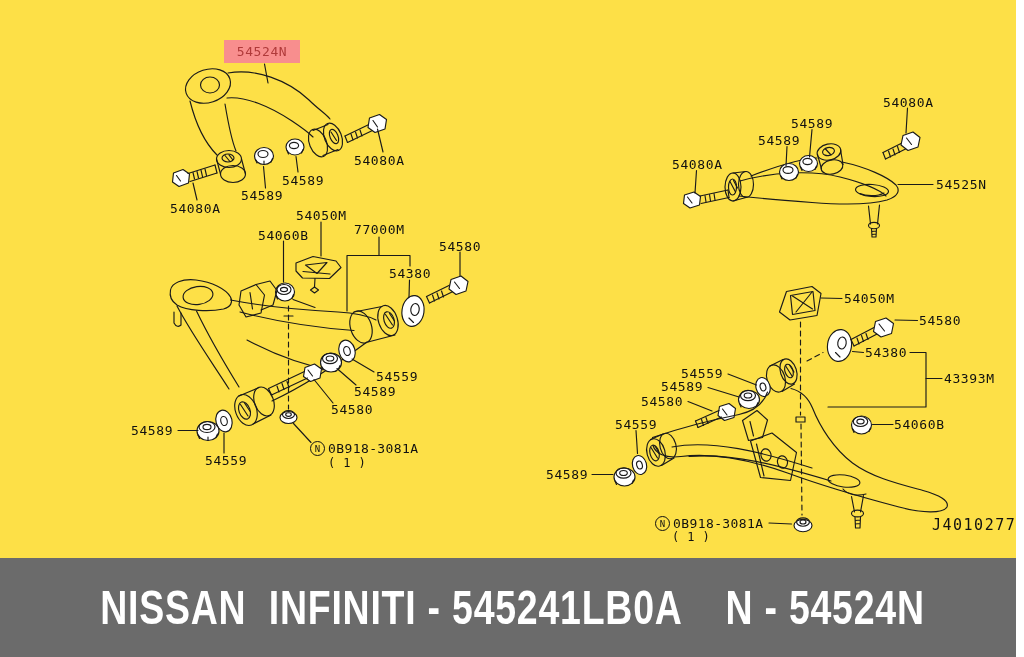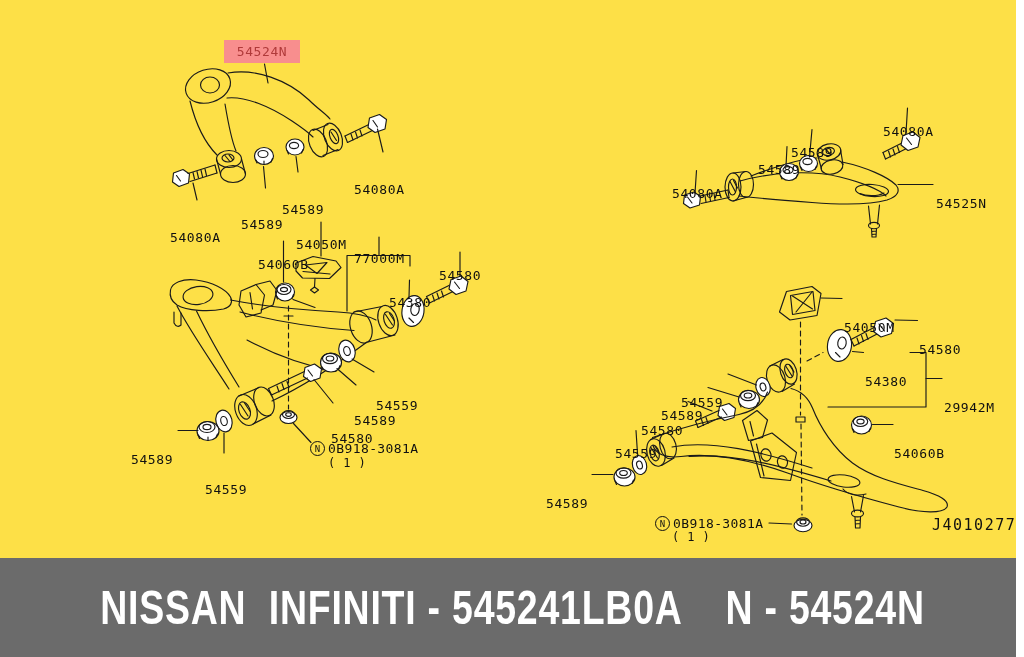--- a/index.html
+++ b/index.html
@@ -3,21 +3,21 @@
 <meta charset="utf-8">
 <style>
   html,body{margin:0;padding:0;background:#ffffff;}
   .stage{position:relative;width:1016px;height:657px;background:#fde047;overflow:hidden;
          font-family:"DejaVu Sans Mono",monospace;}
   svg.art{position:absolute;left:0;top:0;}
   svg.art path, svg.art line, svg.art ellipse, svg.art circle, svg.art polyline{
     stroke:#1a1a1a;stroke-width:1.15;fill:none;stroke-linecap:round;stroke-linejoin:round;}
   svg.art .solid{fill:#ffffff;}
   svg.art .dash{stroke-dasharray:5 4;}
-  .lbl{position:absolute;font-size:13px;letter-spacing:.6px;color:#111;white-space:nowrap;line-height:13px;margin-top:29px;}
+  .lbl{position:absolute;font-size:13px;letter-spacing:.6px;color:#111;white-space:nowrap;line-height:13px;}
   .hl{position:absolute;left:224px;top:40px;width:76px;height:23px;background:#F88E8E;color:#B03A3A;
       display:flex;align-items:center;justify-content:center;font-size:13px;letter-spacing:.6px;}
   .note{position:absolute;display:flex;align-items:center;gap:3px;font-size:13px;letter-spacing:.4px;color:#111;white-space:nowrap;}
   .circle-n{display:inline-flex;width:13px;height:13px;border:1.3px solid #111;border-radius:50%;
       align-items:center;justify-content:center;font-size:9px;letter-spacing:0;flex:0 0 auto;}
   .qty{position:absolute;font-size:12px;letter-spacing:.4px;color:#111;white-space:pre;}
   .drawno{position:absolute;left:932px;top:516px;font-size:15px;letter-spacing:1.5px;color:#111;}
   .footer{position:absolute;left:0;top:558px;width:1024px;height:99px;background:#6B6B6B;
       display:flex;align-items:center;justify-content:center;font-weight:bold;}
   .footer-inner{display:flex;align-items:baseline;gap:55px;transform:scaleX(.78);
@@ -400,26 +400,26 @@
 <div class="lbl" style="left:376px;top:370px">54559</div>
 <div class="lbl" style="left:354px;top:385px">54589</div>
 <div class="lbl" style="left:331px;top:403px">54580</div>
 <div class="lbl" style="left:131px;top:424px">54589</div>
 <div class="lbl" style="left:205px;top:454px">54559</div>
 
 <div class="lbl" style="left:883px;top:96px">54080A</div>
 <div class="lbl" style="left:791px;top:117px">54589</div>
 <div class="lbl" style="left:758px;top:134px">54589</div>
 <div class="lbl" style="left:672px;top:158px">54080A</div>
-<div class="lbl" style="left:936px;top:168px">54525N</div>
+<div class="lbl" style="left:936px;top:178px">54525N</div>
 
 <div class="lbl" style="left:844px;top:292px">54050M</div>
 <div class="lbl" style="left:919px;top:314px">54580</div>
 <div class="lbl" style="left:865px;top:346px">54380</div>
-<div class="lbl" style="left:944px;top:372px">29942M</div>
+<div class="lbl" style="left:944px;top:372px">43393M</div>
 <div class="lbl" style="left:681px;top:367px">54559</div>
 <div class="lbl" style="left:661px;top:380px">54589</div>
 <div class="lbl" style="left:641px;top:395px">54580</div>
 <div class="lbl" style="left:615px;top:418px">54559</div>
 <div class="lbl" style="left:546px;top:468px">54589</div>
 <div class="lbl" style="left:894px;top:418px">54060B</div>
 
 <div class="note" style="left:310px;top:441px">
   <span class="circle-n">N</span>
   <span>0B918-3081A</span>

